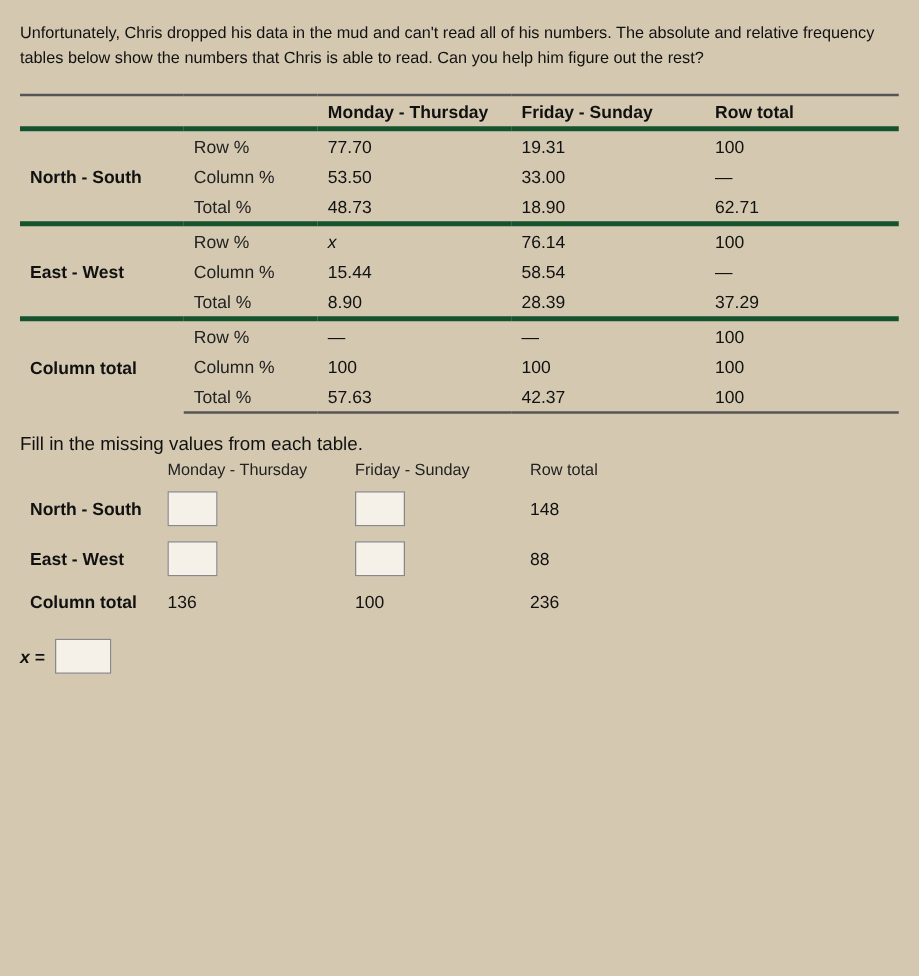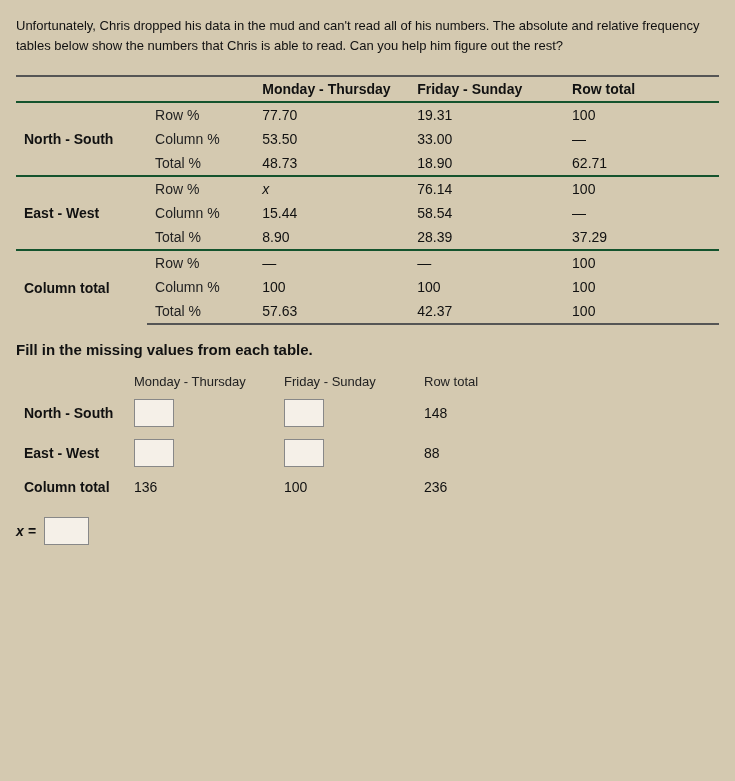--- a/index.html
+++ b/index.html
@@ -42,30 +42,29 @@
       width: 110px;
     }
     .main-table .sub-label-cell {
       width: 90px;
       color: #222;
     }
     .main-table .value-cell {
       width: 130px;
     }
     .main-table .section-row td {
-      border-top: 2px solid #14532d;
+      border-top: 4px solid #14532d;
     }
     .main-table .last-row td {
       border-bottom: 2px solid #555;
     }
     .em-dash { color: #555; }
     .fill-section-title {
       font-size: 15px;
-      font-weight: bold;
-      margin-bottom: 12px;
+      font-weight: normal;
       color: #111;
     }
     .fill-table {
       width: 100%;
       border-collapse: collapse;
     }
     .fill-table th {
       font-weight: normal;
       font-size: 13px;
       text-align: left;

